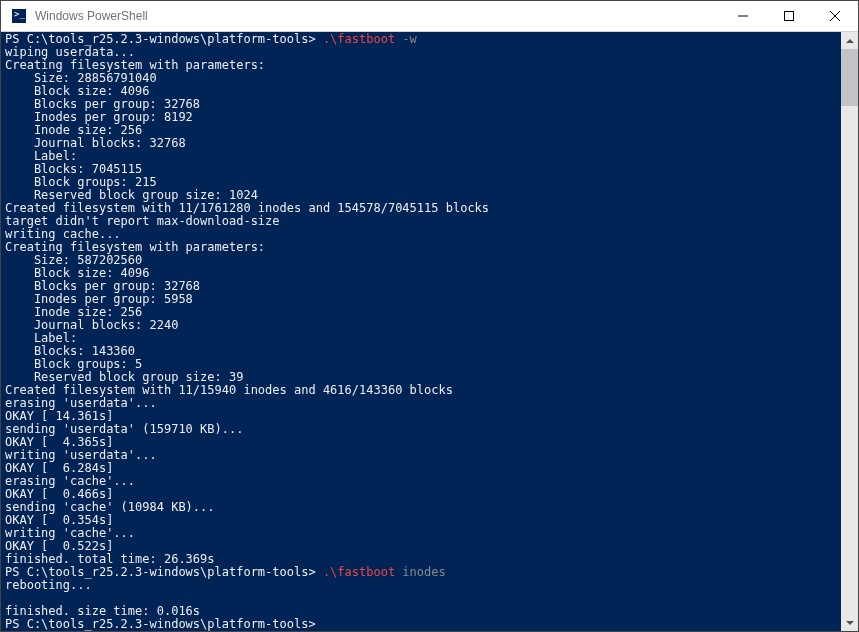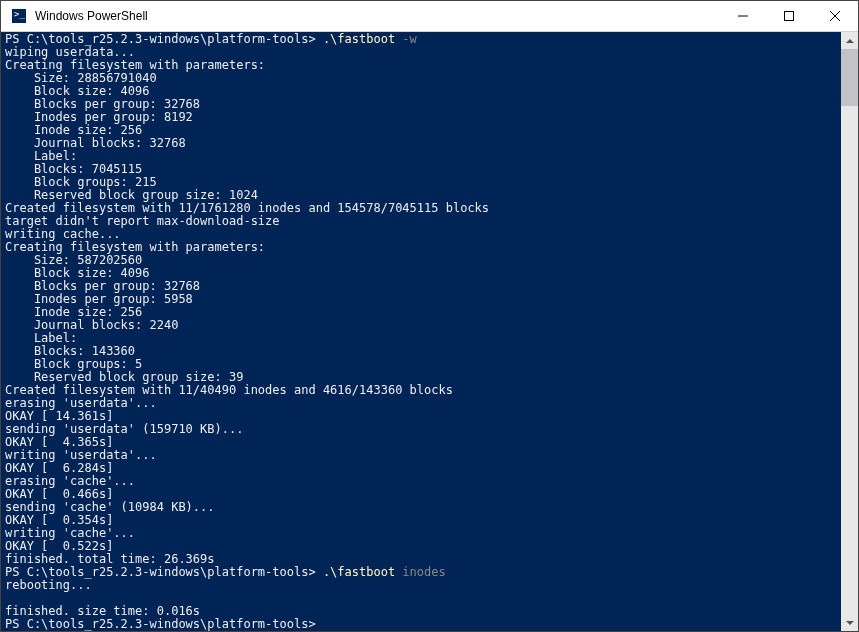--- a/index.html
+++ b/index.html
@@ -32,21 +32,21 @@
       font-size: 9px;
       font-family: monospace;
       position: absolute;
       top: 1px;
       left: 2px;
       line-height: 9px;
     }
     .titlebar-title {
       flex: 1;
       font-size: 12px;
-      color: #000000;
+      color: #737373;
     }
     .win-controls { display: flex; height: 100%; }
     .win-btn {
       width: 46px;
       height: 100%;
       display: flex;
       align-items: center;
       justify-content: center;
       font-family: 'Segoe UI Symbol', sans-serif;
       font-size: 10px;
@@ -90,21 +90,21 @@
       background: #e8e8e8;
     }
     .sb-thumb {
       position: absolute;
       top: 0;
       left: 0;
       right: 0;
       height: 10%;
       background: #c2c3c9;
     }
-    .yellow { color: #fef9c3; }
+    .yellow { color: #ef4444; }
     .gray { color: #888; }
   </style>
 </head>
 <body>
 
 <div class="titlebar">
   <div class="titlebar-icon"></div>
   <div class="titlebar-title">Windows PowerShell</div>
   <div class="win-controls">
     <div class="win-btn">
@@ -147,21 +147,21 @@
 <span>    Size: 587202560</span>
 <span>    Block size: 4096</span>
 <span>    Blocks per group: 32768</span>
 <span>    Inodes per group: 5958</span>
 <span>    Inode size: 256</span>
 <span>    Journal blocks: 2240</span>
 <span>    Label:</span>
 <span>    Blocks: 143360</span>
 <span>    Block groups: 5</span>
 <span>    Reserved block group size: 39</span>
-<span>Created filesystem with 11/40490 inodes and 4616/143360 blocks</span>
+<span>Created filesystem with 11/15940 inodes and 4616/143360 blocks</span>
 <span>erasing 'userdata'...</span>
 <span>OKAY [ 14.361s]</span>
 <span>sending 'userdata' (159710 KB)...</span>
 <span>OKAY [  4.365s]</span>
 <span>writing 'userdata'...</span>
 <span>OKAY [  6.284s]</span>
 <span>erasing 'cache'...</span>
 <span>OKAY [  0.466s]</span>
 <span>sending 'cache' (10984 KB)...</span>
 <span>OKAY [  0.354s]</span>

